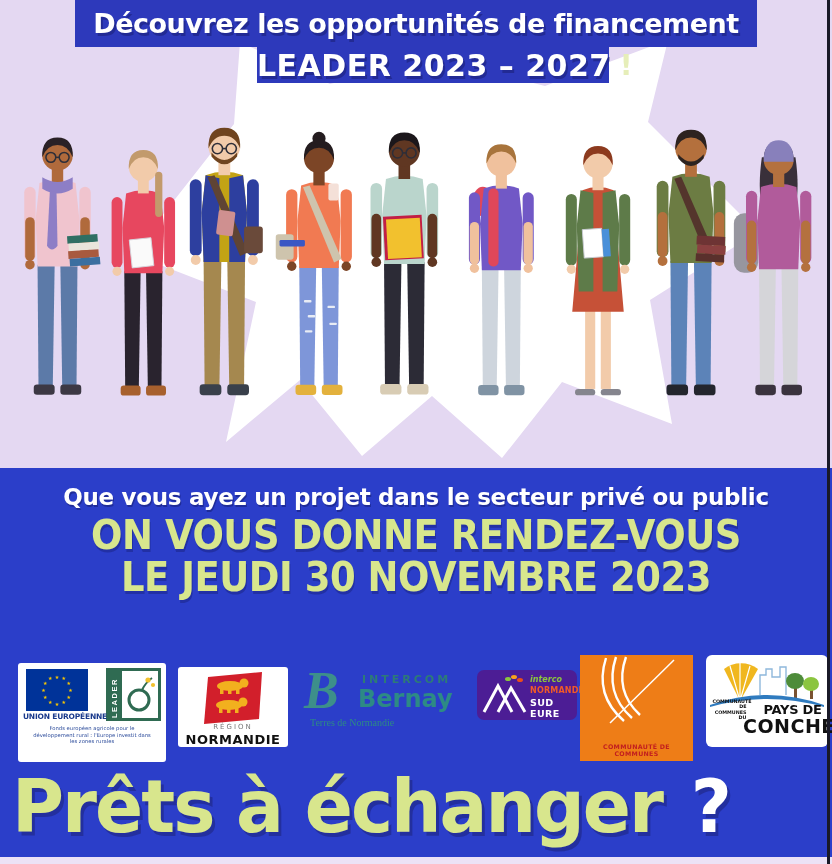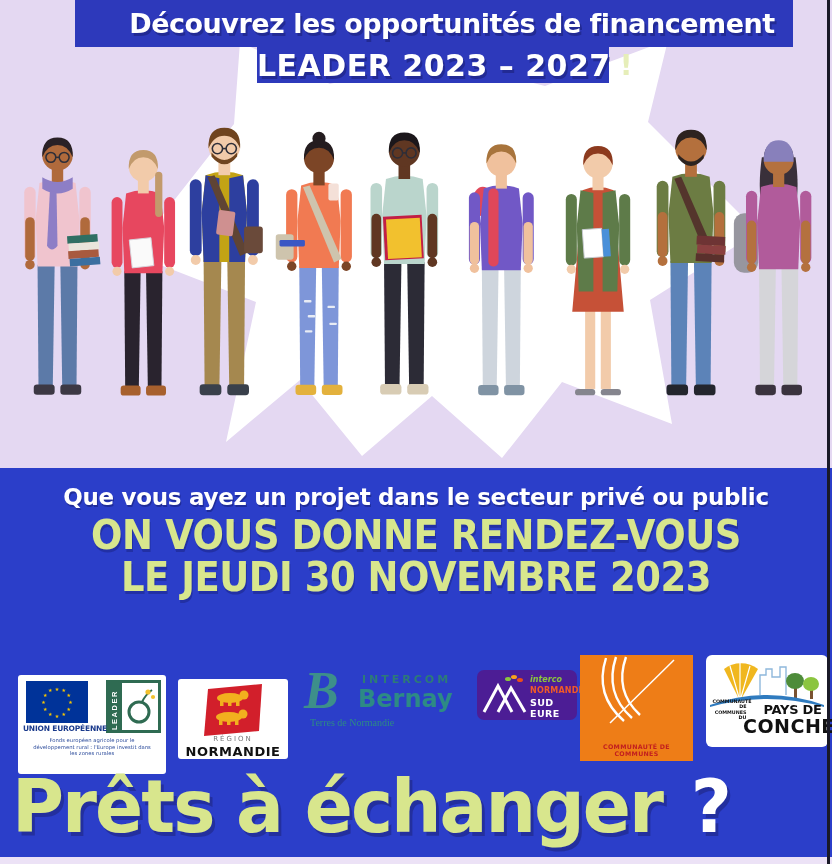--- a/index.html
+++ b/index.html
@@ -9,21 +9,21 @@
     font-family:"DejaVu Sans", sans-serif;
   }
   
   .top-section{position:absolute;left:0;top:0;width:832px;height:468px;background:#e4d8f2;}
   .starburst{position:absolute;left:0;top:0;width:832px;height:468px;}
   .people-layer{position:absolute;left:0;top:0;width:832px;height:468px;}
   .people-layer svg{position:absolute;}
   
   .banner-line1{
     position:absolute;left:75px;top:0;width:682px;height:47px;background:#2d39bb;
-    display:flex;align-items:center;justify-content:center;padding-left:36px;
+    display:flex;align-items:center;justify-content:center;
   }
   .banner-line2{
     position:absolute;left:257px;top:47px;width:352px;height:36px;background:#2d39bb;
     display:flex;align-items:center;justify-content:space-between;
   }
   .banner-line1 span{
     color:#ffffff;font-weight:bold;font-size:27px;letter-spacing:-.5px;
     text-shadow:2px 3px 0 rgba(23,28,110,.5);white-space:nowrap;
   }
   .banner-line2 .leader-txt{
@@ -44,21 +44,21 @@
     text-shadow:1px 3px 0 rgba(18,22,96,.35);transform:scaleY(1.08);
   }
   .headline.h1{top:48px;}
   .headline.h2{top:90px;}
   .address{
     position:absolute;left:0;top:134px;width:100%;text-align:center;
     color:#ffffff;font-weight:bold;font-size:20px;letter-spacing:-.2px;
   }
   
   .logo-card{position:absolute;box-sizing:border-box;}
-  .card-white{background:#ffffff;border-radius:3px;margin-top:12px;}
+  .card-white{background:#ffffff;border-radius:3px;}
   .eu-card{left:18px;top:195px;width:148px;height:99px;}
   .eu-union{position:absolute;left:4px;top:49px;width:86px;text-align:center;
     color:#1a3a8c;font-weight:bold;font-size:7.5px;letter-spacing:-.2px;}
   .eu-fund{position:absolute;left:3px;top:62px;width:142px;text-align:center;
     color:#2a4a9a;font-size:6px;line-height:1.25;transform:scale(.88);transform-origin:top center;}
   .norm-card{left:178px;top:199px;width:110px;height:80px;}
   .norm-region{position:absolute;left:0;top:56px;width:100%;text-align:center;
     color:#777;font-size:7px;letter-spacing:2px;}
   .norm-name{position:absolute;left:0;top:65px;width:100%;text-align:center;
     color:#111;font-weight:bold;font-size:13px;letter-spacing:.5px;}

